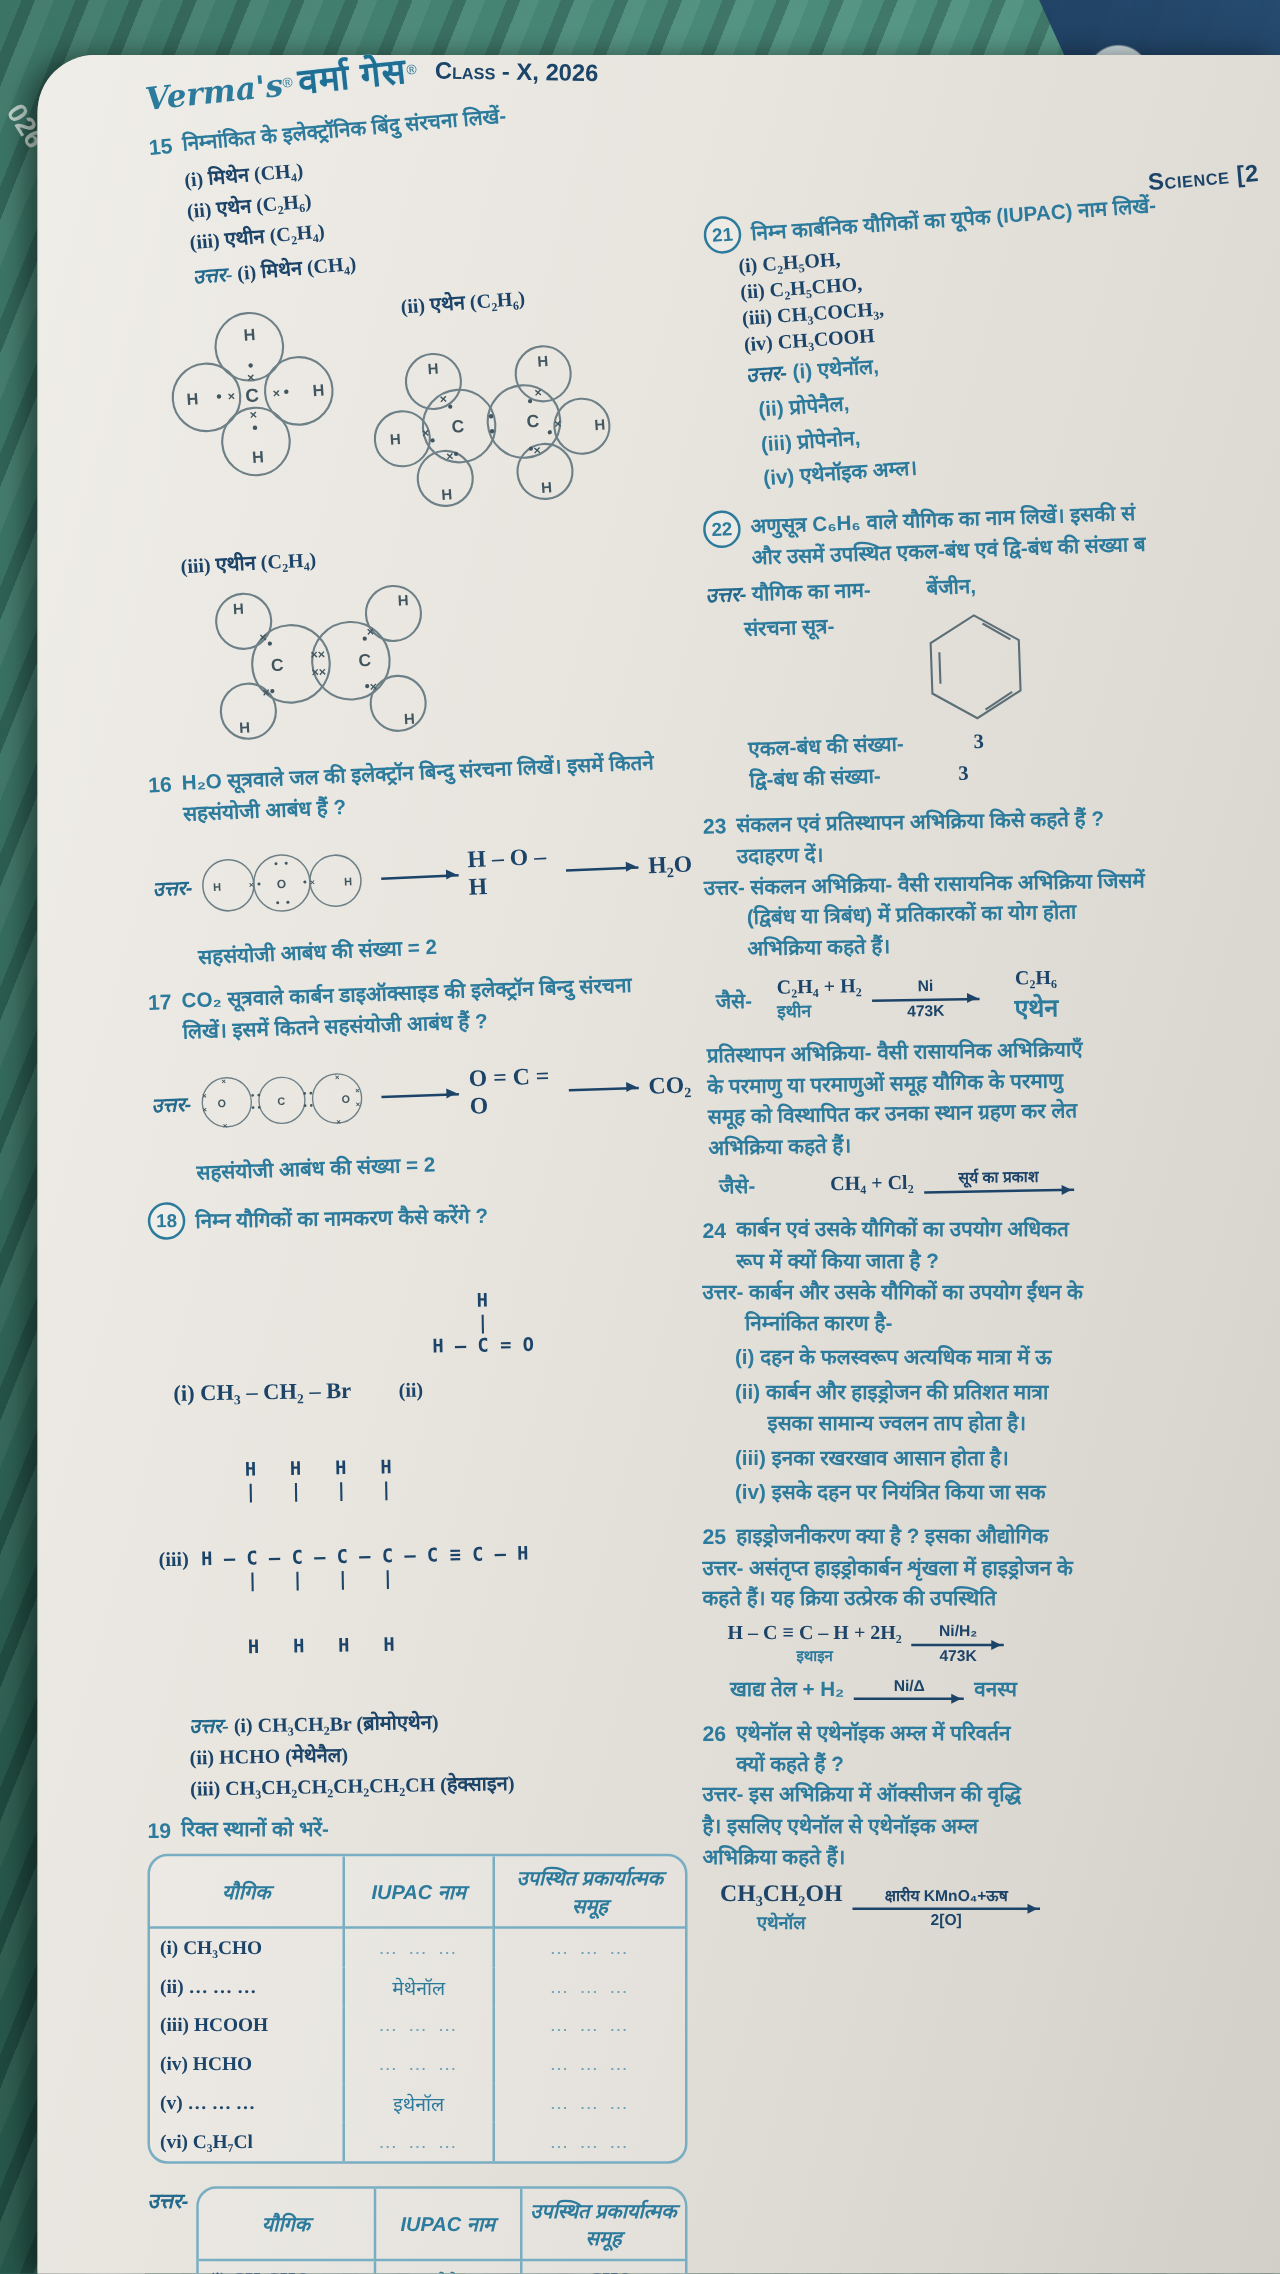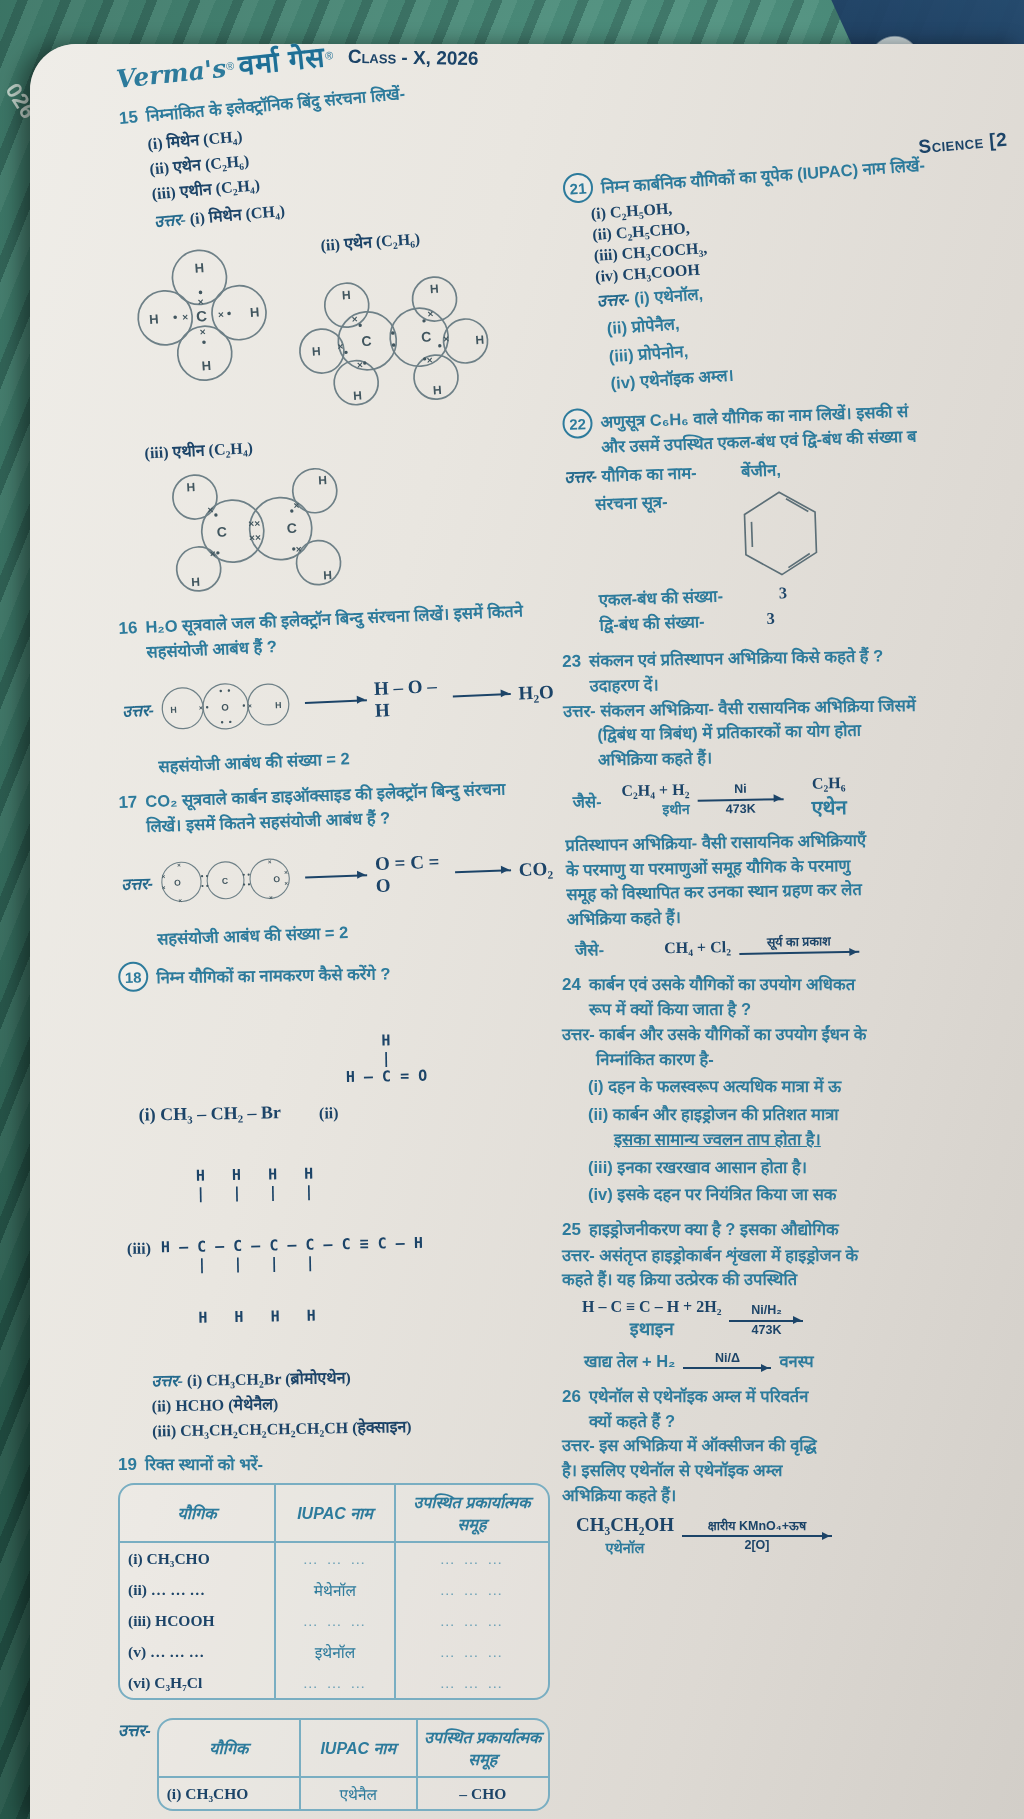--- a/index.html
+++ b/index.html
@@ -344,20 +344,25 @@
             <td class="cfrm">(ii) … … …</td>
             <td class="cmid">मेथेनॉल</td>
             <td class="cmid dots">… … …</td>
           </tr>
         <tr>
             <td class="cfrm">(iii) HCOOH</td>
             <td class="cmid dots">… … …</td>
             <td class="cmid dots">… … …</td>
           </tr>
         <tr>
+            <td class="cfrm">(iv) HCHO</td>
+            <td class="cmid dots">… … …</td>
+            <td class="cmid dots">… … …</td>
+          </tr>
+        <tr>
             <td class="cfrm">(v) … … …</td>
             <td class="cmid">इथेनॉल</td>
             <td class="cmid dots">… … …</td>
           </tr>
         <tr>
             <td class="cfrm">(vi) C₃H₇Cl</td>
             <td class="cmid dots">… … …</td>
             <td class="cmid dots">… … …</td>
           </tr>
       </tbody>
@@ -442,21 +447,21 @@
       <span class="qn">23</span>
       <span><span>संकलन एवं प्रतिस्थापन अभिक्रिया किसे कहते हैं ?</span><br><span>उदाहरण दें।</span></span>
     </div>
     <div class="hq">
       <span>उत्तर- संकलन अभिक्रिया- वैसी रासायनिक अभिक्रिया जिसमें</span><br>
       <span class="indent">(द्विबंध या त्रिबंध) में प्रतिकारकों का योग होता</span><br>
       <span class="indent">अभिक्रिया कहते हैं।</span>
     </div>
     <div class="rxn" style="margin-left:8px;">
       <span class="hq">जैसे-</span>
-      <span class="frm" style="margin-left:20px; text-align:right;">
+      <span class="frm" style="margin-left:20px; text-align:left;">
         <span>C₂H₄ + H₂</span><br><span class="hq" style="font-size:14px;">इथीन</span>
       </span>
       <span class="arr">
         <span>Ni</span>
           <span class="shaft" style="width:86px;"></span>
           <span>473K</span>
       </span>
       <span class="frm" style="text-align:center;margin-left:20px;">
         <span>C₂H₆</span><br><span class="hq" style="font-size:20px;">एथेन</span>
       </span>
@@ -480,37 +485,37 @@
   <div class="sec">
     <div class="qhead hq">
       <span class="qn">24</span>
       <span><span>कार्बन एवं उसके यौगिकों का उपयोग अधिकत</span><br><span>रूप में क्यों किया जाता है ?</span></span>
     </div>
     <div class="hq">
       <span>उत्तर- कार्बन और उसके यौगिकों का उपयोग ईंधन के</span><br>
       <span class="indent">निम्नांकित कारण है-</span>
     </div>
     <div class="hq item">(i) दहन के फलस्वरूप अत्यधिक मात्रा में ऊ</div>
-    <div class="hq item"><span>(ii) कार्बन और हाइड्रोजन की प्रतिशत मात्रा</span><br><span style="margin-left:26px;text-decoration:underline;">इसका सामान्य ज्वलन ताप होता है।</span></div>
+    <div class="hq item"><span>(ii) कार्बन और हाइड्रोजन की प्रतिशत मात्रा</span><br><span style="margin-left:26px;">इसका सामान्य ज्वलन ताप होता है।</span></div>
     <div class="hq item">(iii) इनका रखरखाव आसान होता है।</div>
     <div class="hq item">(iv) इसके दहन पर नियंत्रित किया जा सक</div>
   </div>
 
   <div class="sec">
     <div class="qhead hq">
       <span class="qn">25</span>
       <span>हाइड्रोजनीकरण क्या है ? इसका औद्योगिक</span>
     </div>
     <div class="hq">
       <span>उत्तर- असंतृप्त हाइड्रोकार्बन शृंखला में हाइड्रोजन के</span><br>
       <span>कहते हैं। यह क्रिया उत्प्रेरक की उपस्थिति</span>
     </div>
     <div class="rxn" style="margin-left:20px;">
       <span class="frm" style="text-align:center;">
-        <span>H – C ≡ C – H + 2H₂</span><br><span class="hq" style="font-size:18px;">इथाइन</span>
+        <span>H – C ≡ C – H + 2H₂</span><br><span class="hq" style="font-size:12px;">इथाइन</span>
       </span>
       <span class="arr">
         <span>Ni/H₂</span>
           <span class="shaft" style="width:74px;"></span>
           <span>473K</span>
       </span>
     </div>
     <div class="rxn" style="margin-left:22px;">
       <span class="hq">खाद्य तेल + H₂</span>
       <span class="arr">

